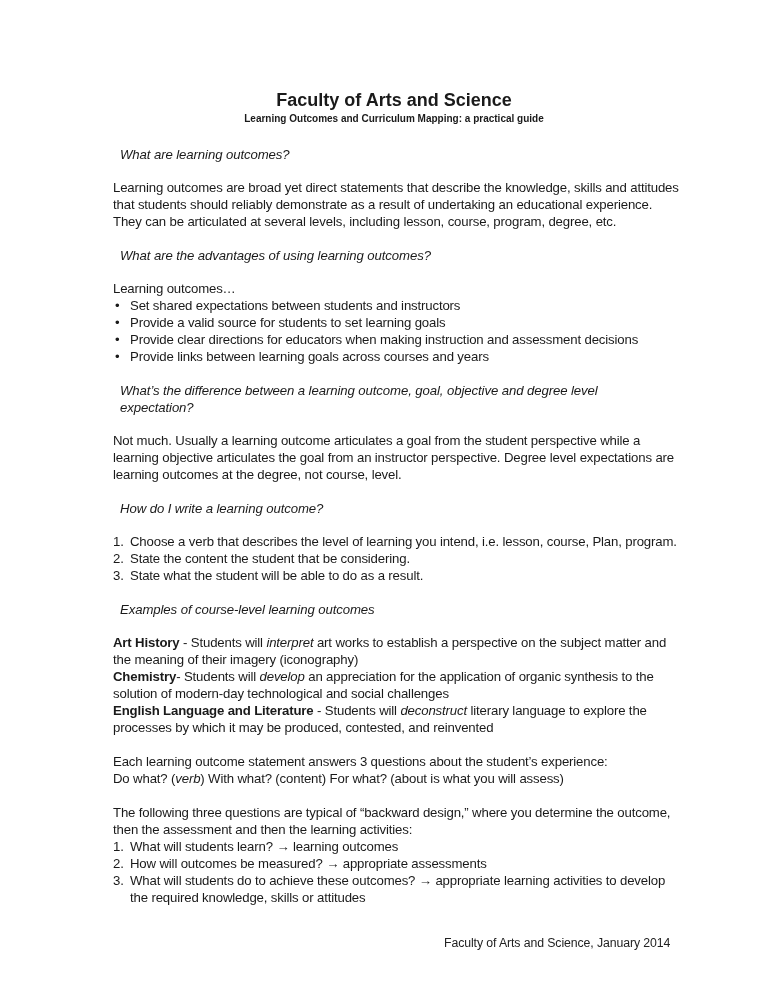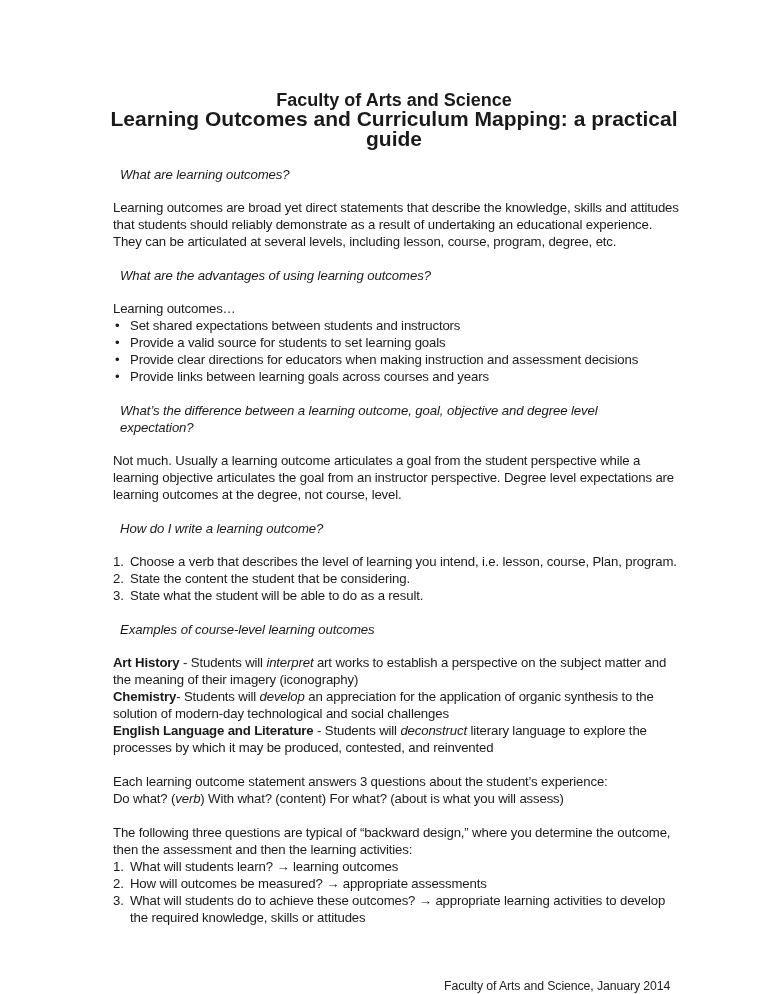--- a/index.html
+++ b/index.html
@@ -26,21 +26,21 @@
     .faculty {
       text-align: center;
       font-weight: bold;
       font-size: 18px;
       line-height: 16px;
       margin: 0;
     }
     .doc-title {
       text-align: center;
       font-weight: bold;
-      font-size: 21px;
+      font-size: 10px;
       line-height: 20px;
       margin: 1px 0 0 0;
     }
     .section {
       margin-top: 17px;
     }
     .section.first {
       margin-top: 17px;
     }
     .q {
@@ -84,21 +84,21 @@
     }
     .subject {
       font-weight: bold;
     }
     .verb {
       font-style: italic;
     }
     .footer {
       position: absolute;
       left: 444px;
-      top: 979px;
+      top: 936px;
       font-size: 12.3px;
       letter-spacing: -0.1px;
       color: #222;
     }
   </style>
 </head>
 <body>
 
 <div class="page">
 

